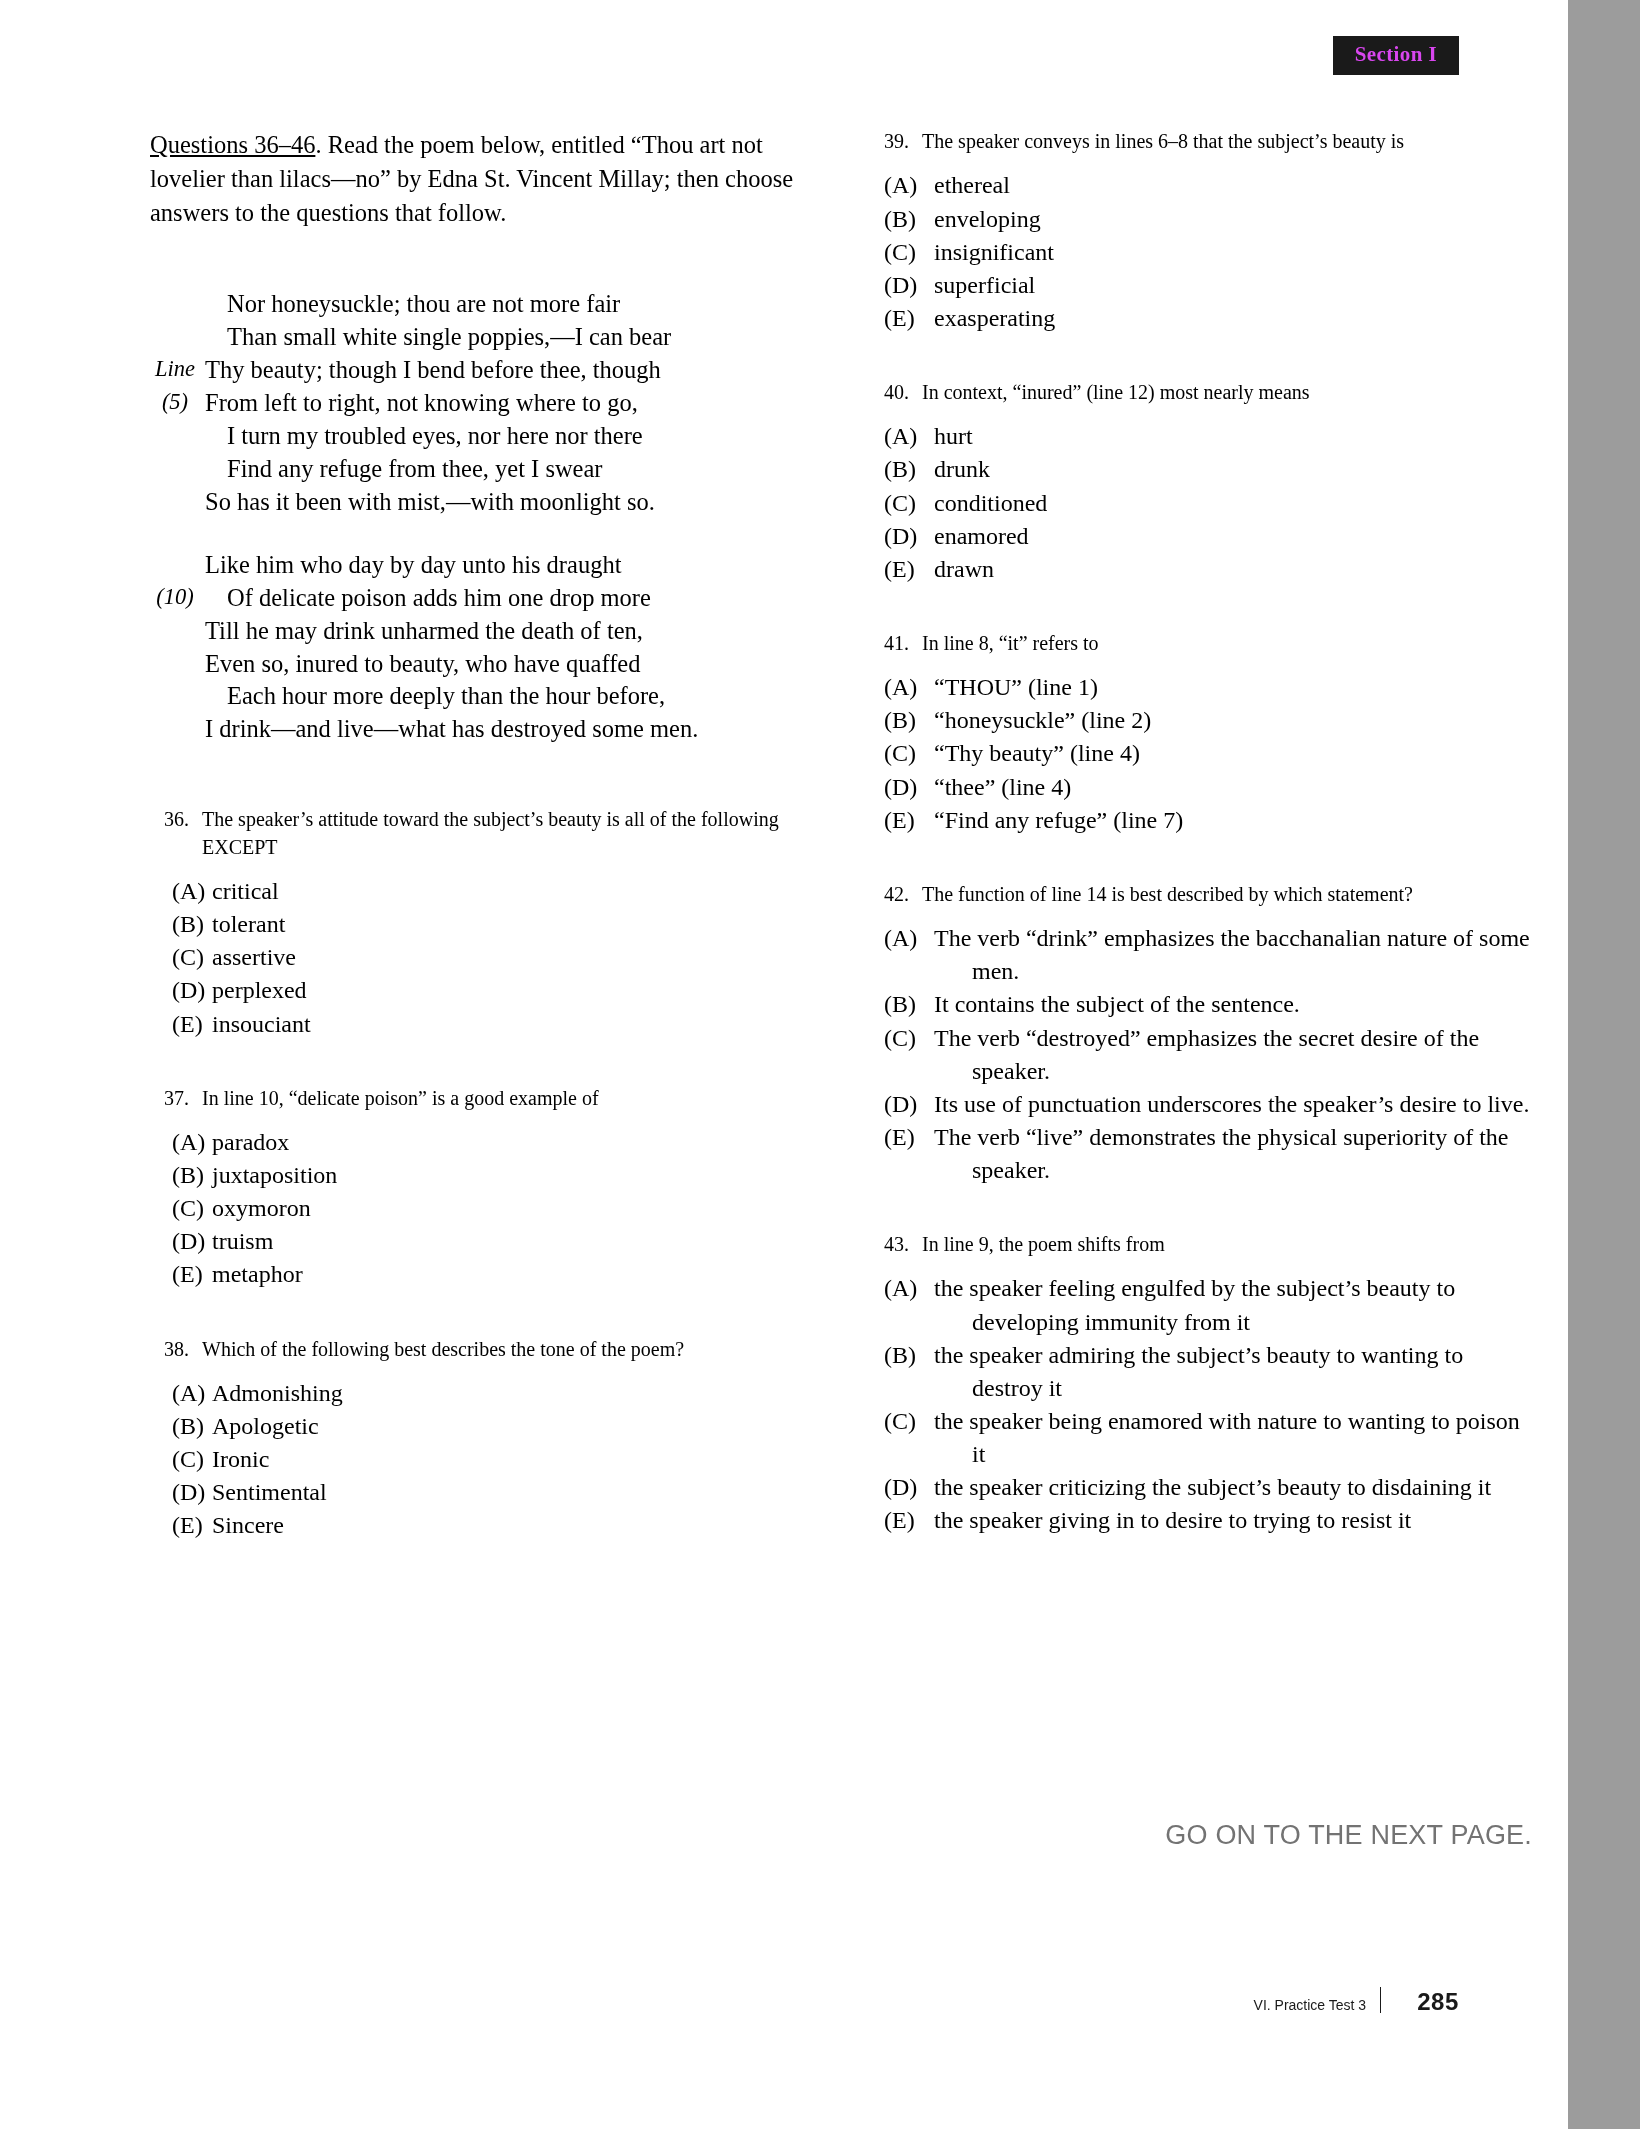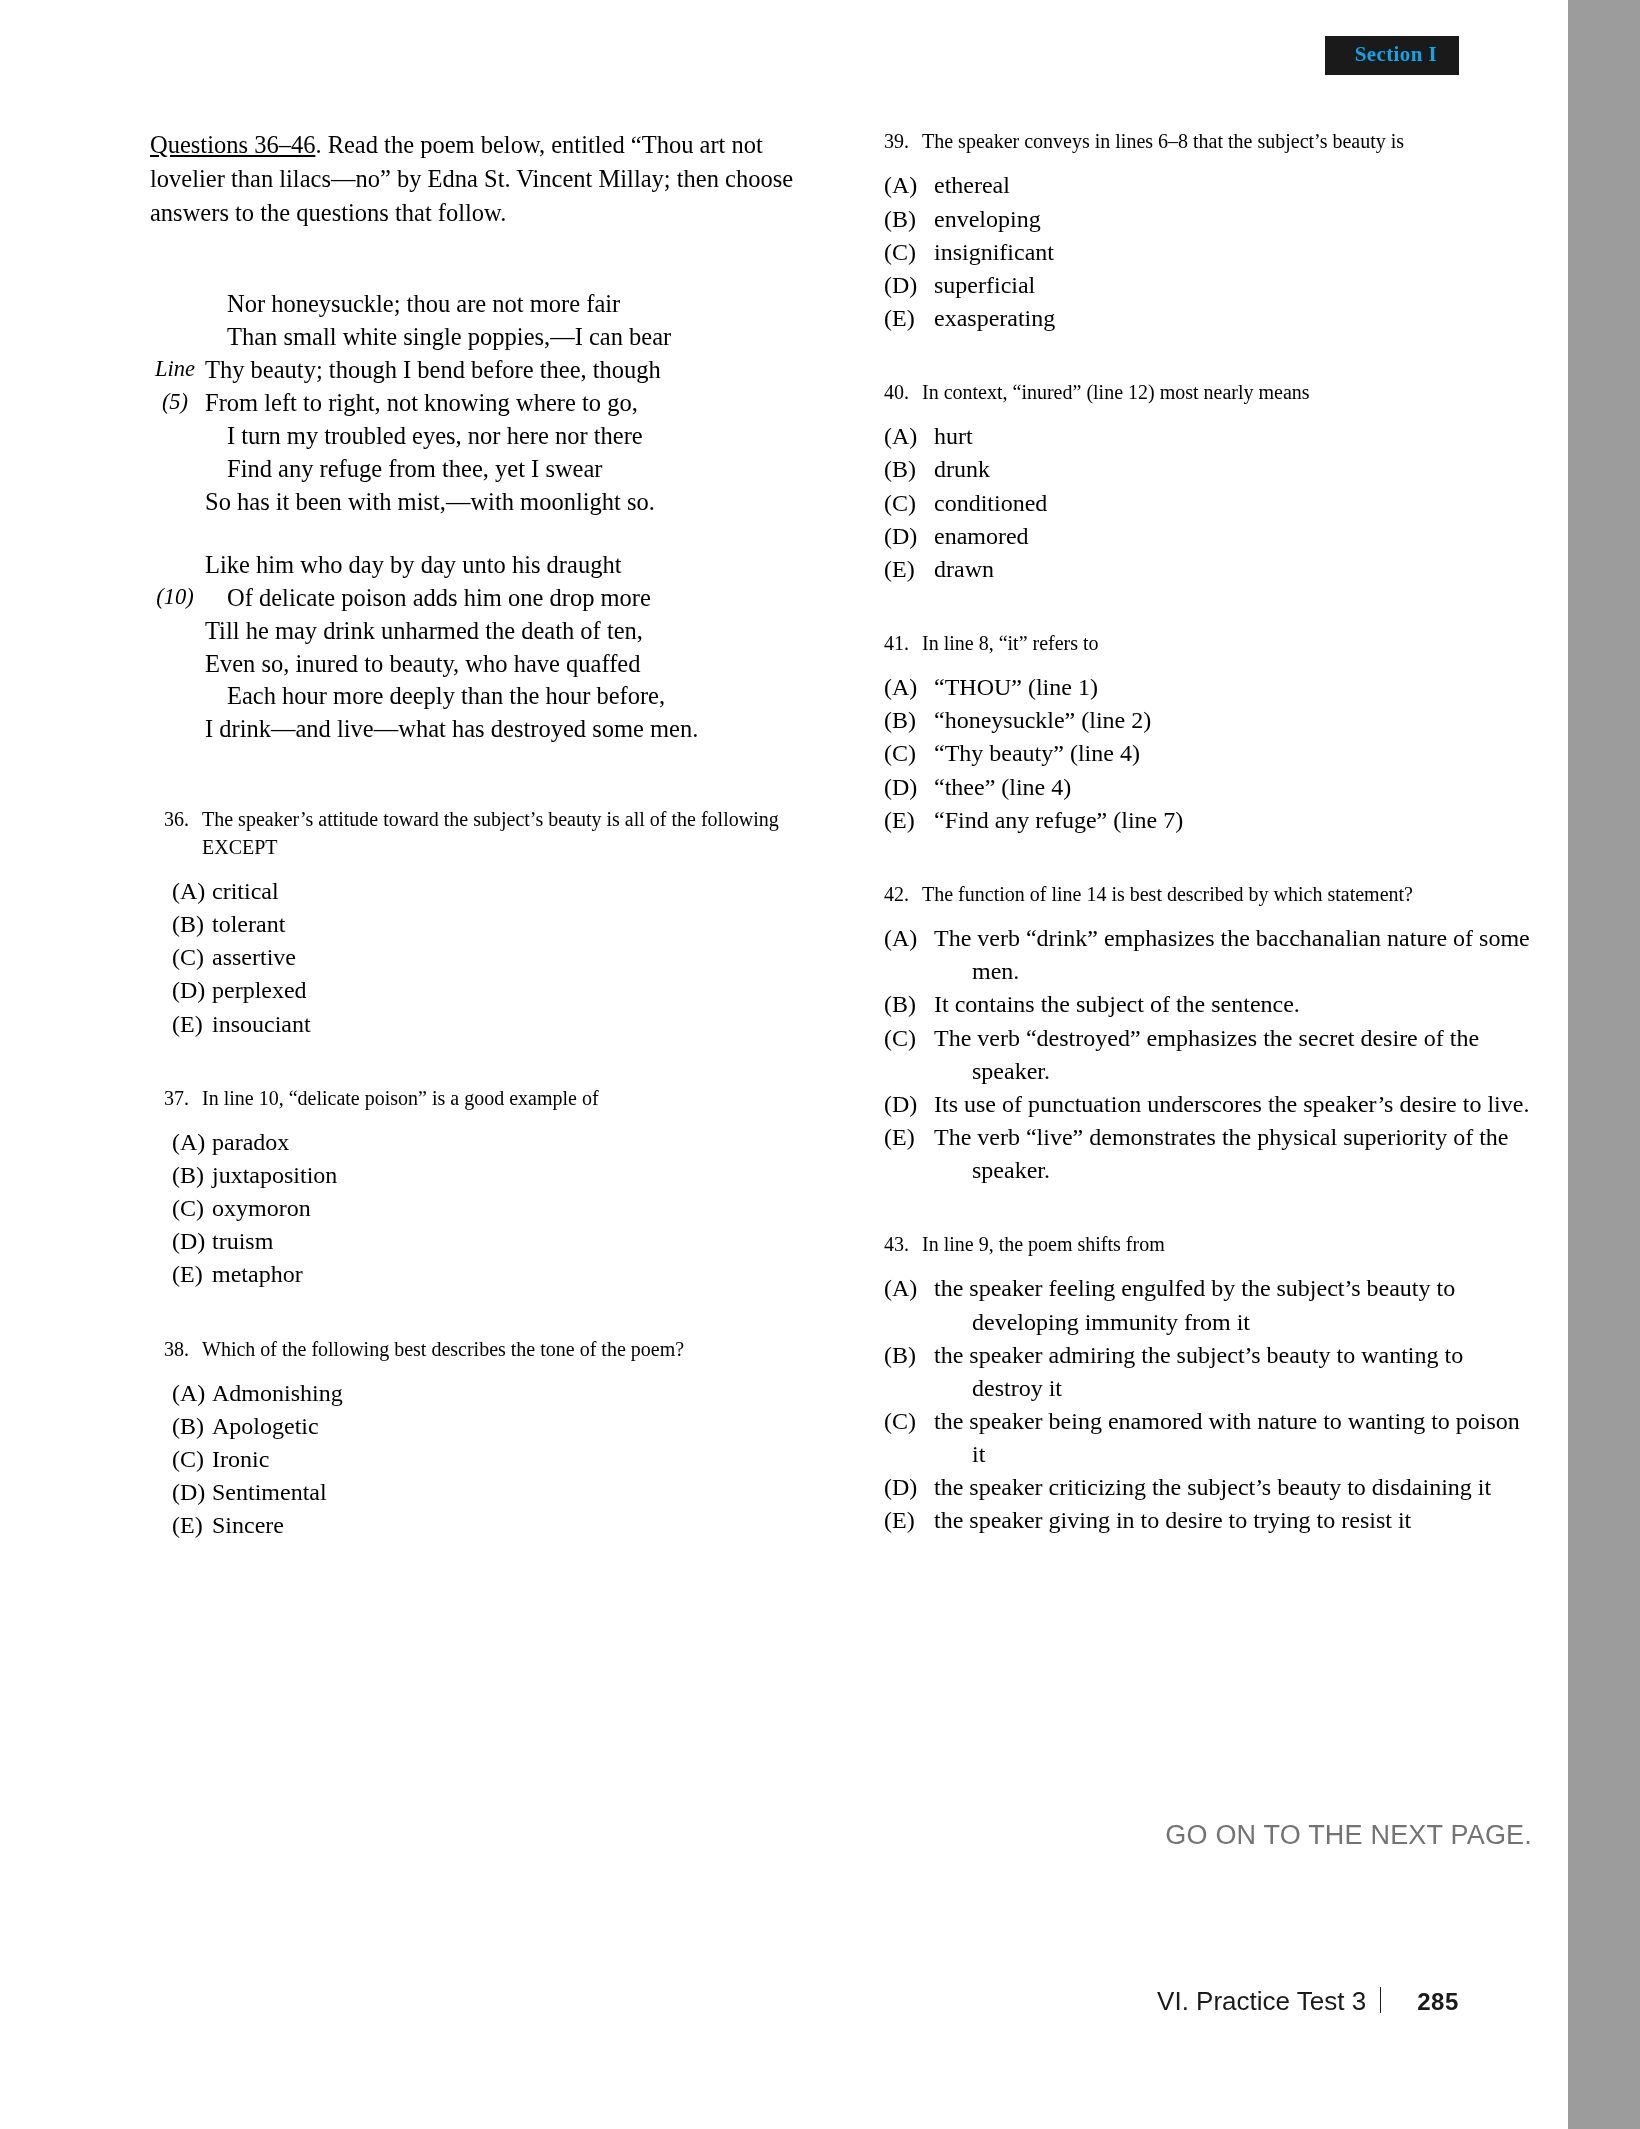--- a/index.html
+++ b/index.html
@@ -29,26 +29,26 @@
     height: 2129px;
     background: #9c9c9c;
   }
 
   
   .section-badge {
     position: absolute;
     right: 109px;
     top: 36px;
     background: #1a1a1a;
-    color: #0ea5e9;
+    color: #d946ef;
     font-family: "Liberation Serif", "DejaVu Serif", serif;
     font-weight: bold;
     font-size: 21px;
     letter-spacing: 0.4px;
-    padding: 8px 22px 10px 30px;
+    padding: 8px 22px 10px 22px;
     line-height: 1;
     white-space: nowrap;
   }
 
   
   .columns {
     position: absolute;
     left: 0; top: 128px;
     width: 1568px;
   }
@@ -147,21 +147,21 @@
   }
   .footer {
     position: absolute;
     right: 109px;
     top: 1984px;
     display: flex;
     align-items: baseline;
     font-family: "Liberation Sans", "DejaVu Sans", sans-serif;
     color: #1a1a1a;
   }
-  .footer .ftitle { font-size: 26px; }
+  .footer .ftitle { font-size: 14px; }
   .footer .fsep {
     display: inline-block;
     width: 1px;
     height: 26px;
     background: #1a1a1a;
     margin: 0 14px;
     position: relative;
     top: 3px;
   }
   .footer .fpage { font-size: 24px; font-weight: bold; letter-spacing: 0.6px; margin-left: 22px; }

